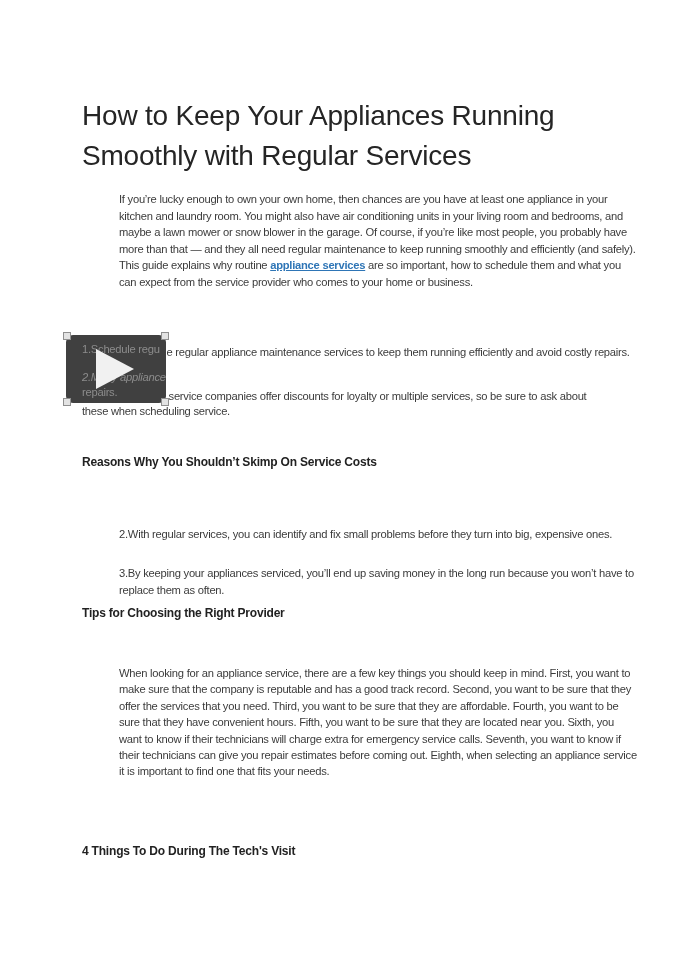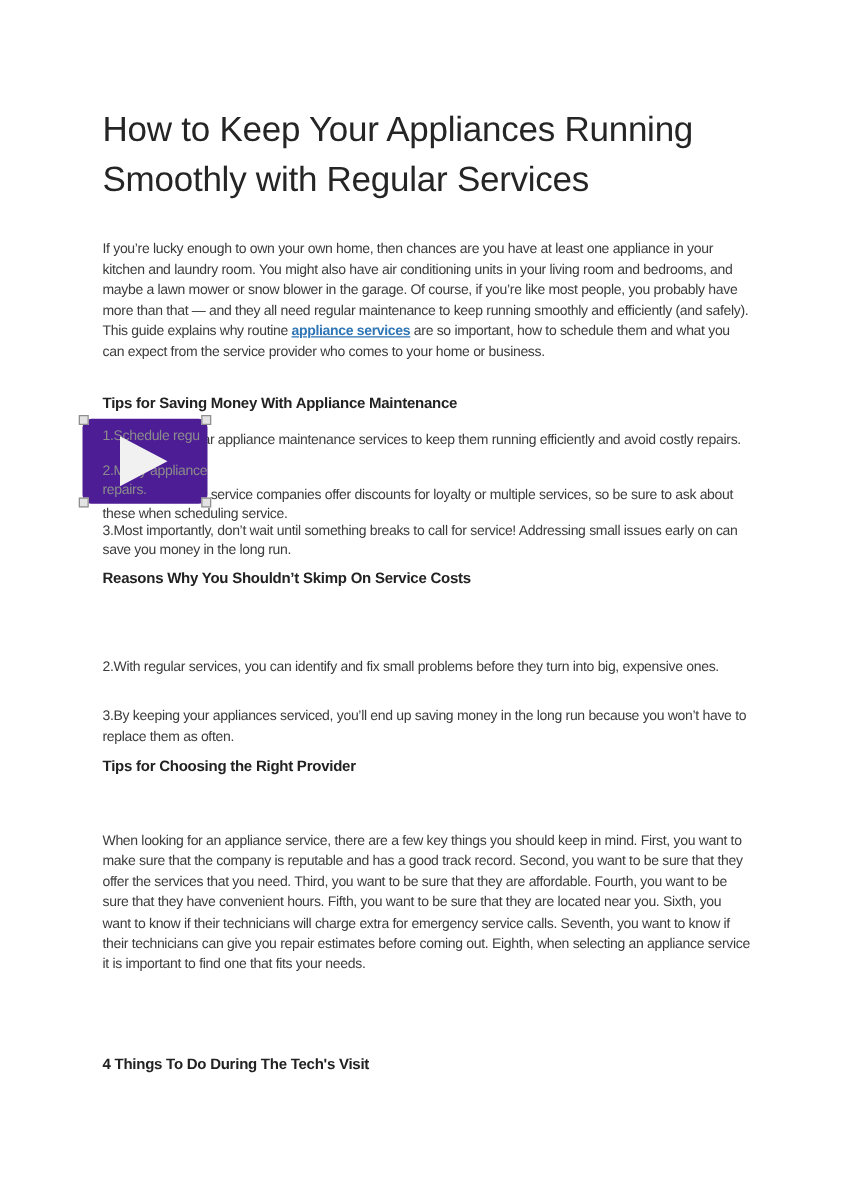--- a/index.html
+++ b/index.html
@@ -7,32 +7,33 @@
     position: relative;
     width: 678px;
     height: 960px;
     background: #ffffff;
     overflow: hidden;
     font-family: "Liberation Sans", sans-serif;
   }
   .abs { position: absolute; left: 82px; width: 518px; margin: 0; }
 
   .title {
-    top: 84px;
+    top: 96px;
     font-size: 28px;
     line-height: 40px;
     font-weight: 300;
     letter-spacing: -0.2px;
     color: #252525;
   }
   .body {
     font-size: 11.2px;
     line-height: 16.5px;
     letter-spacing: -0.25px;
     color: #3b3b3b;
+    margin-left: 37px;
   }
   .heading {
     font-size: 12px;
     line-height: 14px;
     font-weight: bold;
     letter-spacing: -0.2px;
     color: #222222;
   }
   .intro      { top: 191px; }
   .h-saving   { top: 315px; }
@@ -56,42 +57,42 @@
     cursor: pointer;
   }
 
   
   .video-overlay {
     position: absolute;
     left: 66px;
     top: 335px;
     width: 100px;
     height: 68px;
-    background: #4c1d95;
+    background: #404040;
     border-radius: 7px;
     overflow: visible;
     cursor: pointer;
   }
   .video-overlay .clip {
     position: absolute;
     left: 0; top: 0; right: 0; bottom: 0;
     border-radius: 7px;
     overflow: hidden;
   }
   .ghost {
     position: absolute;
     left: 16px;
     white-space: nowrap;
     font-size: 11.2px;
     letter-spacing: -0.25px;
     color: #8c8c8c;
   }
   .g1 { top: 8px; }
   .g2 { top: 23px; margin-top: 28px; }
-  .g3 { top: 36px; }
+  .g3 { top: 36px; font-style: italic; }
   .play-triangle {
     position: absolute;
     left: 30px;
     top: 14px;
     width: 0;
     height: 0;
     border-top: 20px solid transparent;
     border-bottom: 20px solid transparent;
     border-left: 38px solid #f1f1f1;
   }
@@ -109,27 +110,25 @@
 </style>
 </head>
 <body>
 
 <div class="page">
 
   <h1 class="abs title">How to Keep Your Appliances Running Smoothly with Regular Services</h1>
 
   <p class="abs body intro"><span>If you’re lucky enough to own your own home, then chances are you have at least one appliance in your kitchen and laundry room. You might also have air conditioning units in your living room and bedrooms, and maybe a lawn mower or snow blower in the garage. Of course, if you’re like most people, you probably have more than that — and they all need regular maintenance to keep running smoothly and efficiently (and safely). This guide explains why routine </span><a class="doclink">appliance services</a><span> are so important, how to schedule them and what you can expect from the service provider who comes to your home or business.</span></p>
 
-  <h2 class="abs heading h-saving">Tips for Saving Money With Appliance Maintenance</h2>
 
   <p class="abs body item1">1.Schedule regular appliance maintenance services to keep them running efficiently and avoid costly repairs.</p>
 
   <div class="items23">
     <p>2.Many appliance service companies offer discounts for loyalty or multiple services, so be sure to ask about these when scheduling service.</p>
-    <p>3.Most importantly, don’t wait until something breaks to call for service! Addressing small issues early on can save you money in the long run.</p>
   </div>
 
   <h2 class="abs heading h-reasons">Reasons Why You Shouldn’t Skimp On Service Costs</h2>
   <p class="abs body p-r2">2.With regular services, you can identify and fix small problems before they turn into big, expensive ones.</p>
   <p class="abs body p-r3">3.By keeping your appliances serviced, you’ll end up saving money in the long run because you won’t have to replace them as often.</p>
 
   <h2 class="abs heading h-choosing">Tips for Choosing the Right Provider</h2>
 
   <p class="abs body p-asking">When looking for an appliance service, there are a few key things you should keep in mind. First, you want to make sure that the company is reputable and has a good track record. Second, you want to be sure that they offer the services that you need. Third, you want to be sure that they are affordable. Fourth, you want to be sure that they have convenient hours. Fifth, you want to be sure that they are located near you. Sixth, you want to know if their technicians will charge extra for emergency service calls. Seventh, you want to know if their technicians can give you repair estimates before coming out. Eighth, when selecting an appliance service it is important to find one that fits your needs.</p>
 

